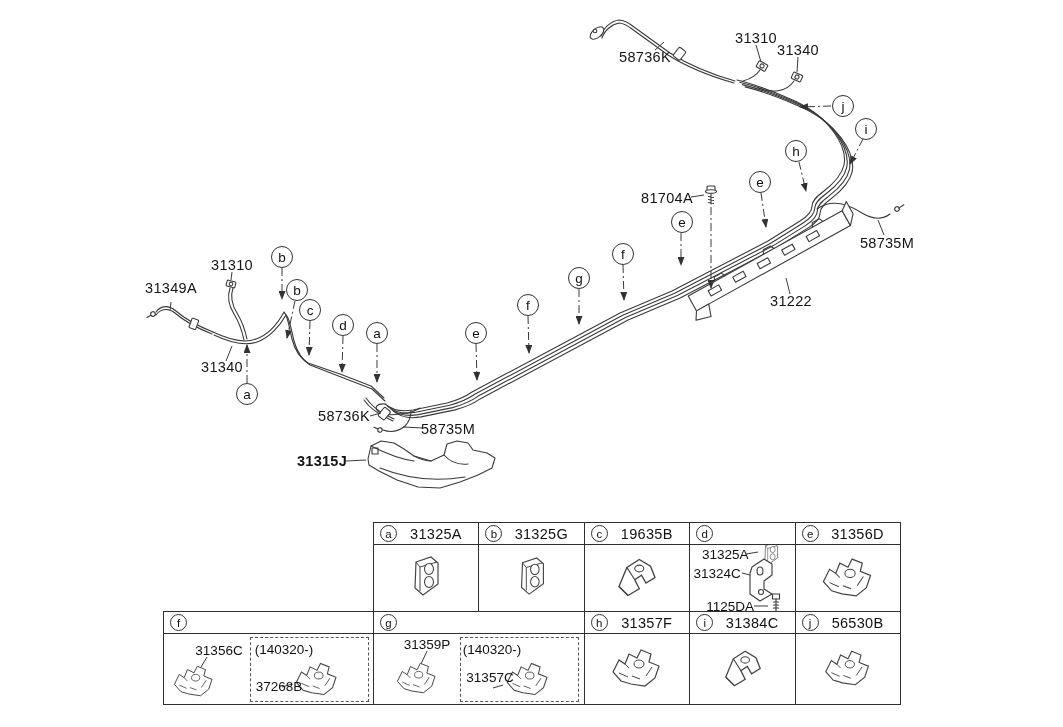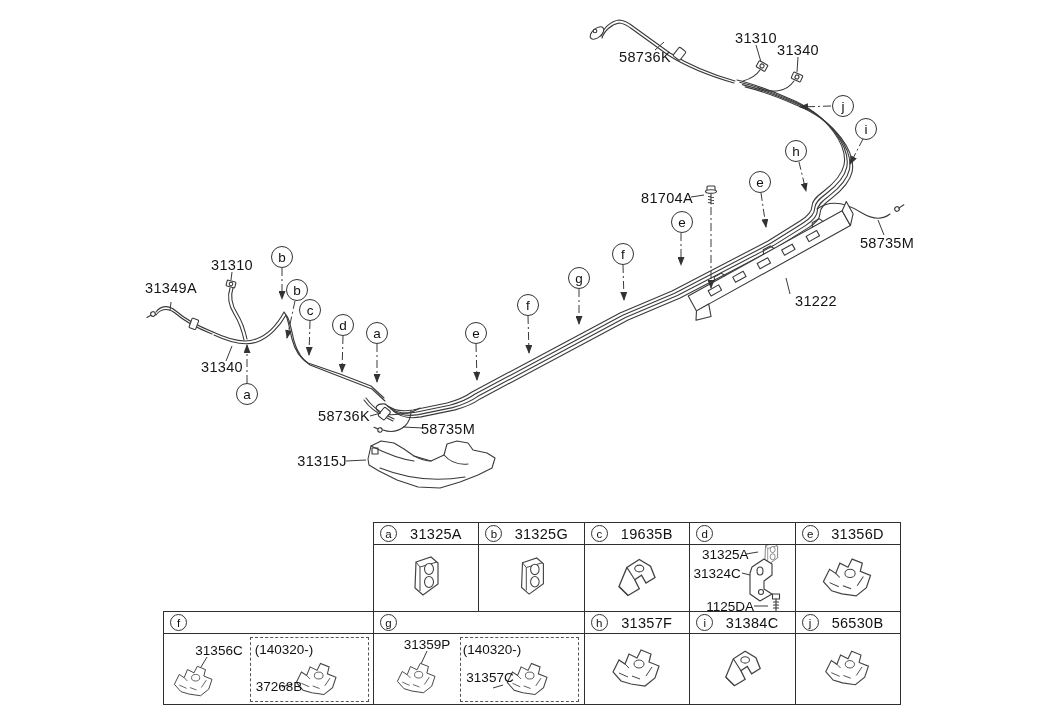--- a/index.html
+++ b/index.html
@@ -199,27 +199,27 @@
       <path class="dash" d="M247,383 L247,345" marker-end="url(#arr)"></path>
     </g>
   </svg>
 
   <div id="labels-layer">
       <div class="plabel" style="left: 645px; top: 57px;">58736K</div>
       <div class="plabel" style="left: 756px; top: 38px;">31310</div>
       <div class="plabel" style="left: 798px; top: 50px;">31340</div>
       <div class="plabel" style="left: 887px; top: 243px;">58735M</div>
       <div class="plabel" style="left: 667px; top: 198px;">81704A</div>
-      <div class="plabel" style="left: 791px; top: 301px; margin-left: 25px;">31222</div>
+      <div class="plabel" style="left: 791px; top: 301px;">31222</div>
       <div class="plabel" style="left: 232px; top: 265px;">31310</div>
       <div class="plabel" style="left: 171px; top: 288px;">31349A</div>
       <div class="plabel" style="left: 222px; top: 367px;">31340</div>
       <div class="plabel" style="left: 344px; top: 416px;">58736K</div>
       <div class="plabel" style="left: 448px; top: 429px;">58735M</div>
-      <div class="plabel" style="left: 322px; top: 461px;">31315J</div>
+      <div class="plabel" style="left: 322px; top: 461px; font-weight: bold;">31315J</div>
     </div>
 
   <div id="markers-layer">
       <div class="marker" style="left: 843px; top: 106px;">j</div>
       <div class="marker" style="left: 866px; top: 129px;">i</div>
       <div class="marker" style="left: 796px; top: 151px;">h</div>
       <div class="marker" style="left: 760px; top: 182px;">e</div>
       <div class="marker" style="left: 682px; top: 222px;">e</div>
       <div class="marker" style="left: 623px; top: 254px;">f</div>
       <div class="marker" style="left: 579px; top: 278px;">g</div>

